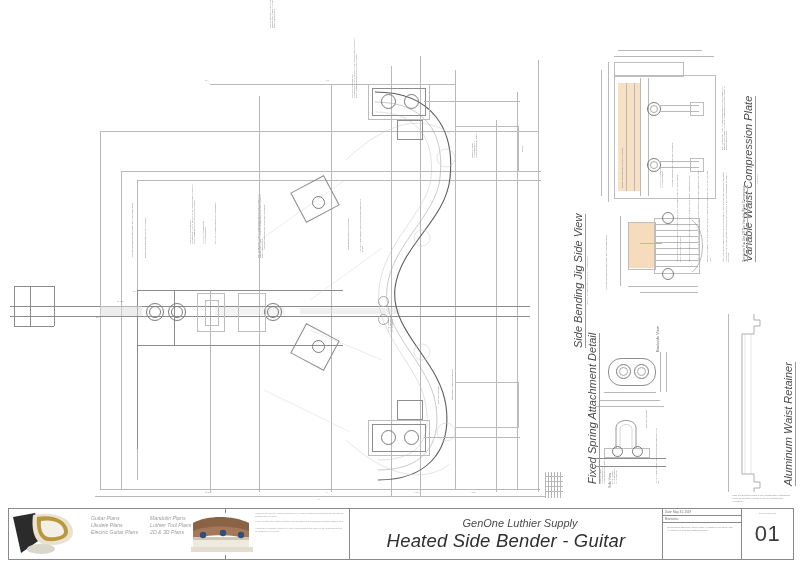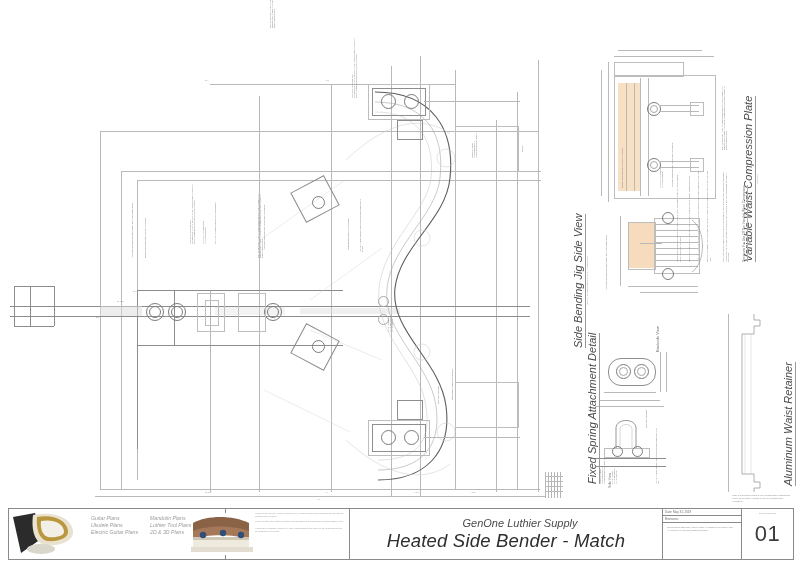--- a/index.html
+++ b/index.html
@@ -467,21 +467,21 @@
       </div>
       <div class="copyblock">This Drawing or Drawings Are To Used For One Use Only And Not Reproduced For Any Other Purpose Than Construction Of This Particular Instrument, and a One Time Reproduction Only Is Allowed.
 
 Reproduction, Distribution or Sales For Any Other Use Is Strictly Prohibited And Falls Under U.S Copyright Laws For David VanBuren Arts &amp; GenOne Services, Inc.  © 2019
 
 This Sheet Size Is Metric A0 Size Overall Size Is 1189mm x 841mm (46" x 33"). Plans Designed To Be Read, For USA Customers Print On Architectural "E" (36" x 48") Without Resizing For 1:1 Printout.</div>
     </div>
 
     <div id="tb-center">
       <div class="ctr-sub">GenOne Luthier Supply</div>
-      <div class="ctr-main">Heated Side Bender - Match</div>
+      <div class="ctr-main">Heated Side Bender - Guitar</div>
     </div>
 
     <div id="tb-right">
       <div id="tb-meta">
         <div class="meta-row">
           <span>Date:</span>
           <span>May 31, 2019</span>
         </div>
         <div class="meta-row">
           <span>Revisions:</span>

